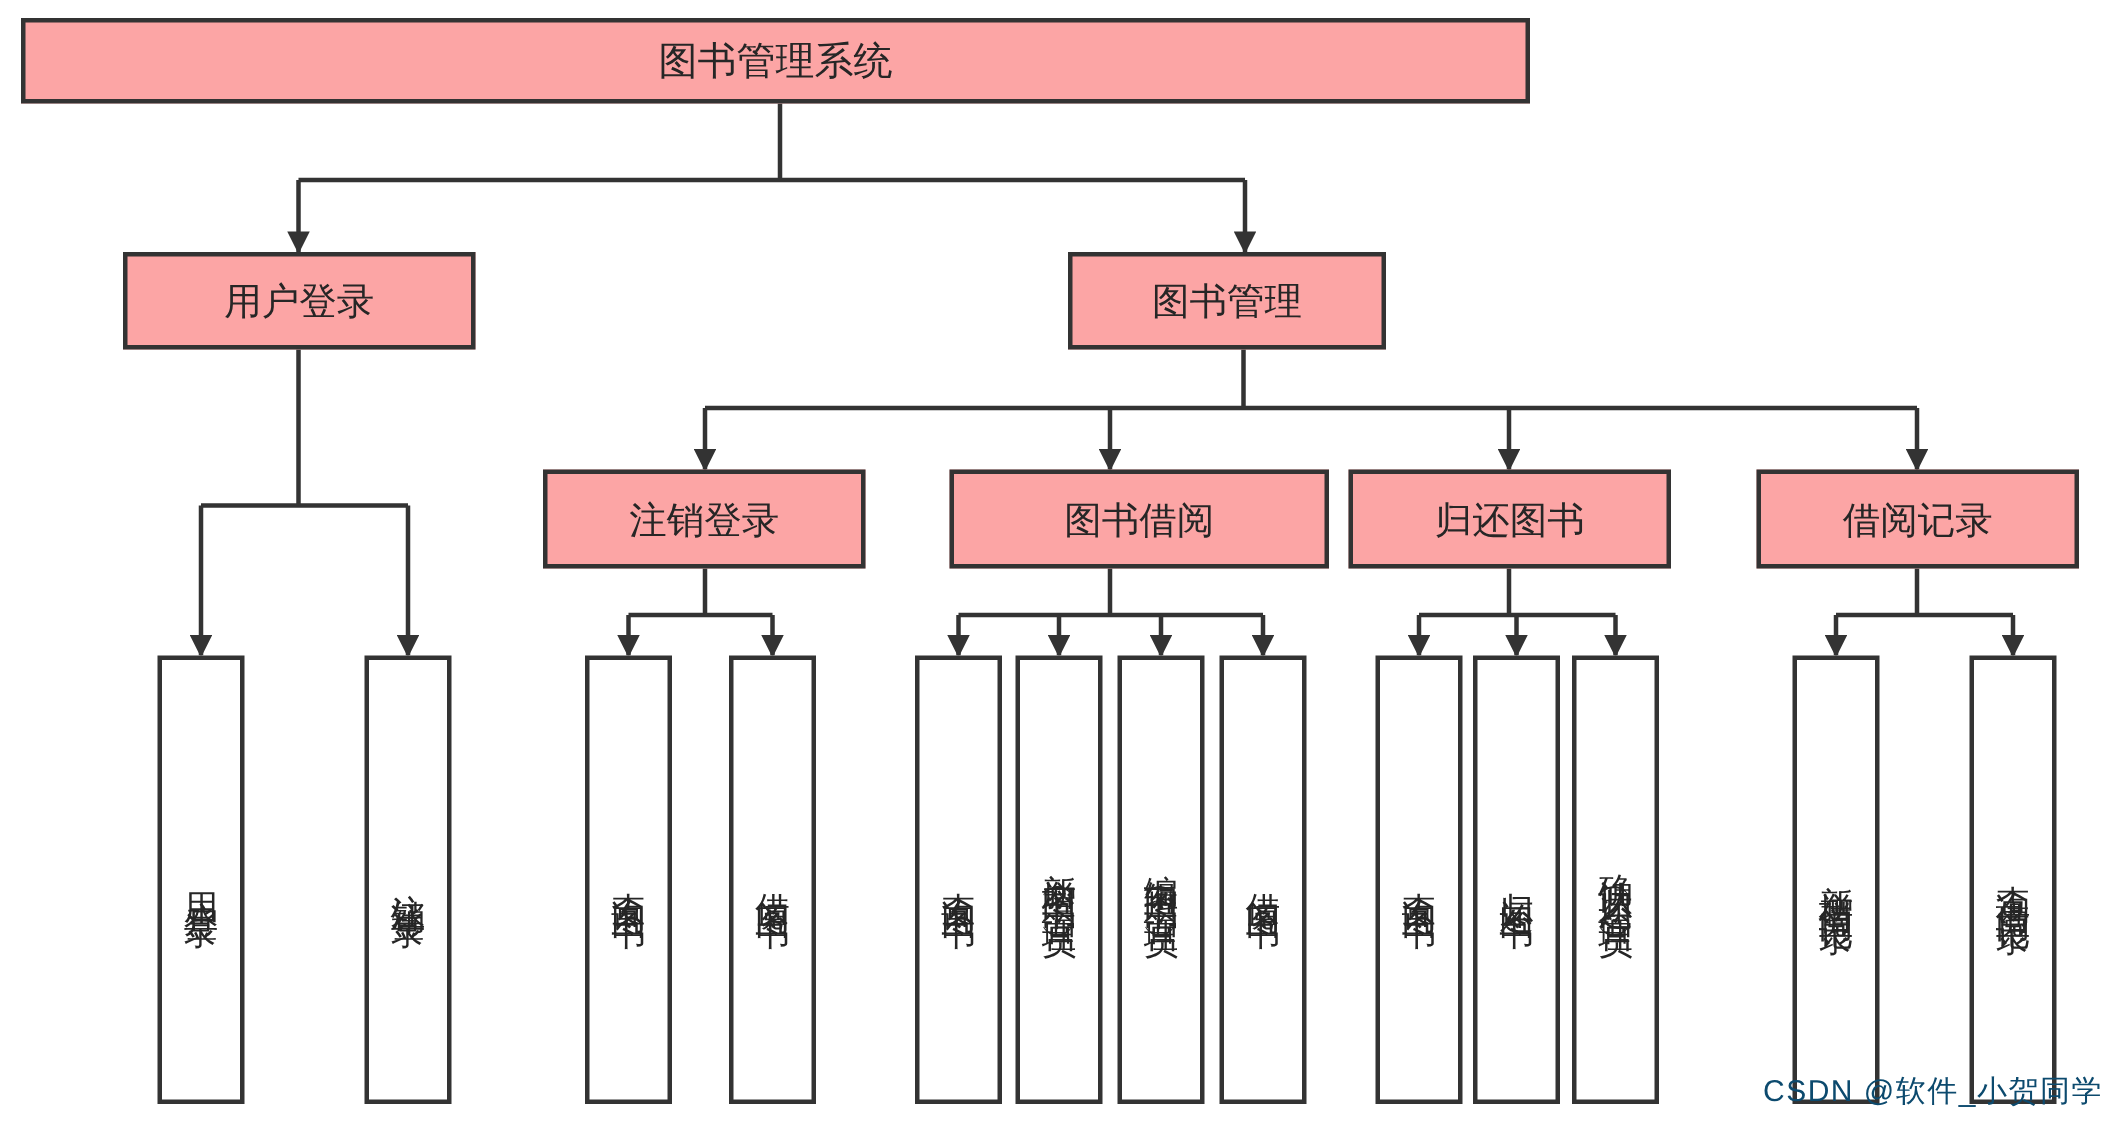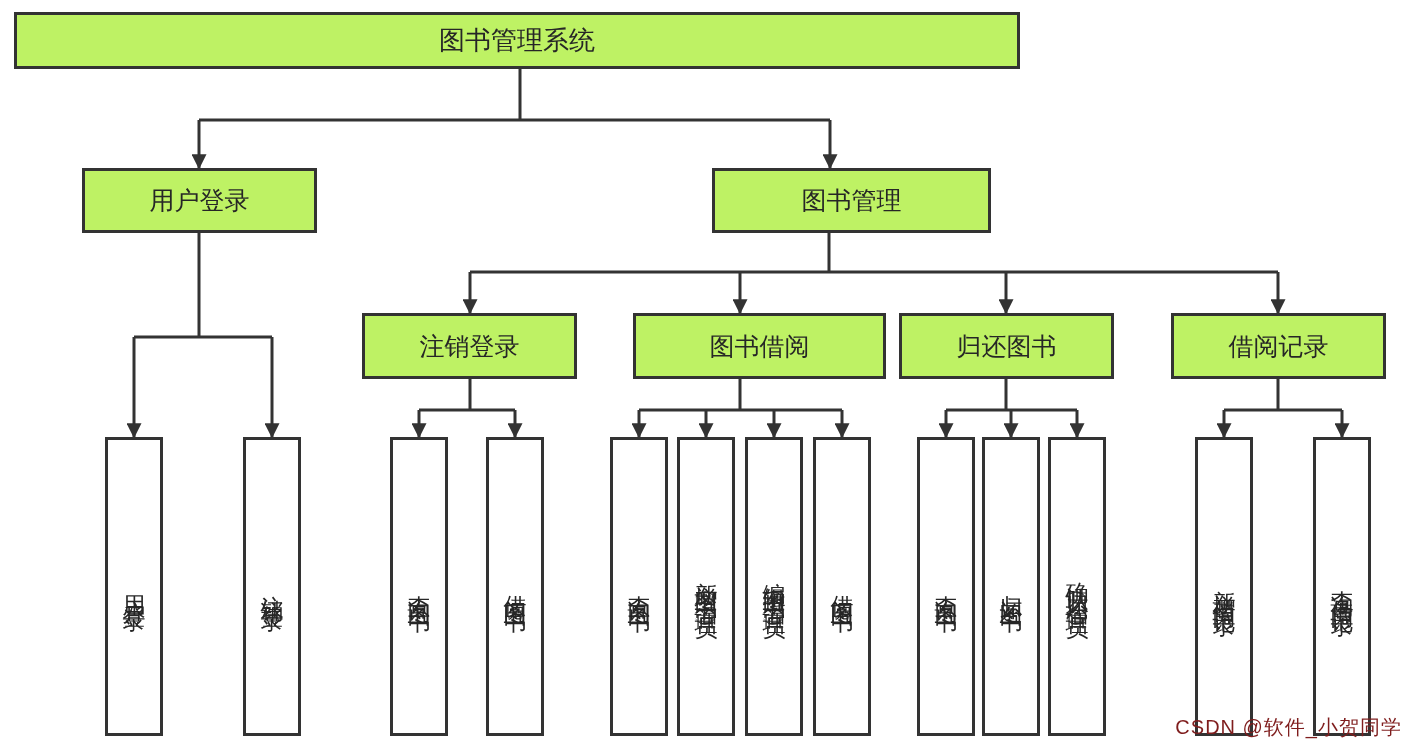--- a/index.html
+++ b/index.html
@@ -2,36 +2,36 @@
 <html><head>
 <meta charset="utf-8">
 <style>
   html,body{margin:0;padding:0;background:#ffffff;}
   .canvas{
     position:relative;width:1405px;height:747px;background:#ffffff;
     font-family:"Liberation Sans","DejaVu Sans",sans-serif;overflow:hidden;
   }
   svg.connectors{position:absolute;left:0;top:0;z-index:0;}
   .hbox{
-    position:absolute;background:#bef264;border:3px solid #333333;box-sizing:border-box;
+    position:absolute;background:#fca5a5;border:3px solid #333333;box-sizing:border-box;
     display:flex;align-items:center;justify-content:center;color:#262626;z-index:1;
   }
   .root{left:14px;top:12px;width:1006px;height:57px;font-size:26px;}
   .l2,.l3{font-size:25px;}
   .leaf{
     position:absolute;top:437px;width:58px;height:299px;background:#ffffff;
     border:3px solid #333333;box-sizing:border-box;display:flex;align-items:center;
     justify-content:center;color:#262626;z-index:1;
   }
   .leaf span{
     writing-mode:vertical-rl;text-orientation:mixed;
     font-size:23px;letter-spacing:5px;line-height:1;white-space:nowrap;
   }
   .watermark{
-    position:absolute;right:3px;bottom:6px;font-size:20px;color:#7f1d1d;
+    position:absolute;right:3px;bottom:6px;font-size:20px;color:#0c4a6e;
     letter-spacing:1px;z-index:2;white-space:nowrap;text-align:center;
   }
 </style>
 </head>
 <body>
 
 <div class="canvas">
 
   <svg class="connectors" width="1405" height="747" viewBox="0 0 1405 747">
     <defs>
@@ -69,21 +69,21 @@
     </g>
   </svg>
 
   <div class="hbox root">
     <span>图书管理系统</span>
   </div>
 
   <div class="hbox l2" style="left:82px;top:168px;width:235px;height:65px;">
     <span>用户登录</span>
   </div>
-  <div class="hbox l2" style="left:712px;top:168px;width:279px;height:65px;">
+  <div class="hbox l2" style="left:712px;top:168px;width:212px;height:65px;">
     <span>图书管理</span>
   </div>
 
   <div class="hbox l3" style="left:362px;top:313px;width:215px;height:66px;">
     <span>注销登录</span>
   </div>
   <div class="hbox l3" style="left:633px;top:313px;width:253px;height:66px;">
     <span>图书借阅</span>
   </div>
   <div class="hbox l3" style="left:899px;top:313px;width:215px;height:66px;">

